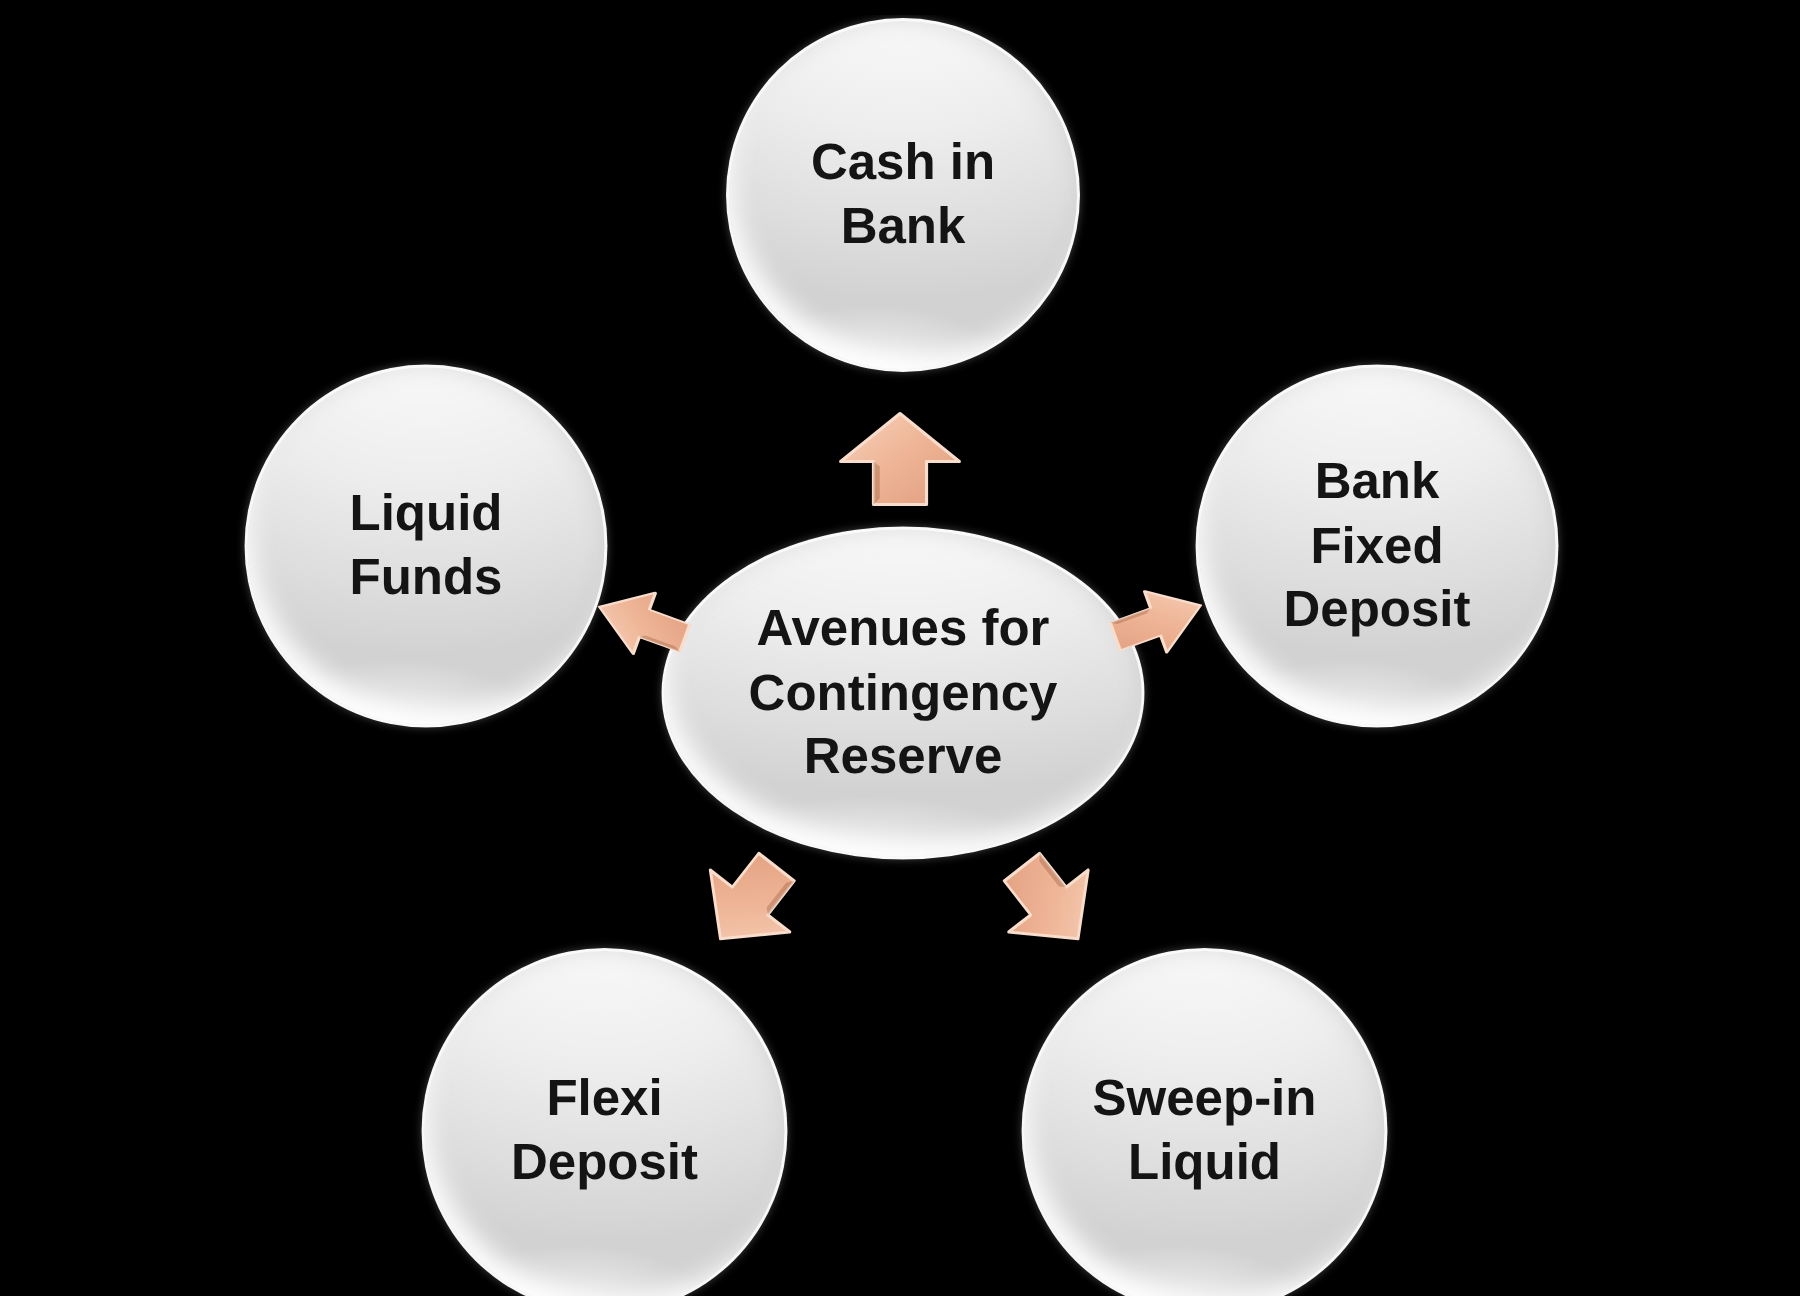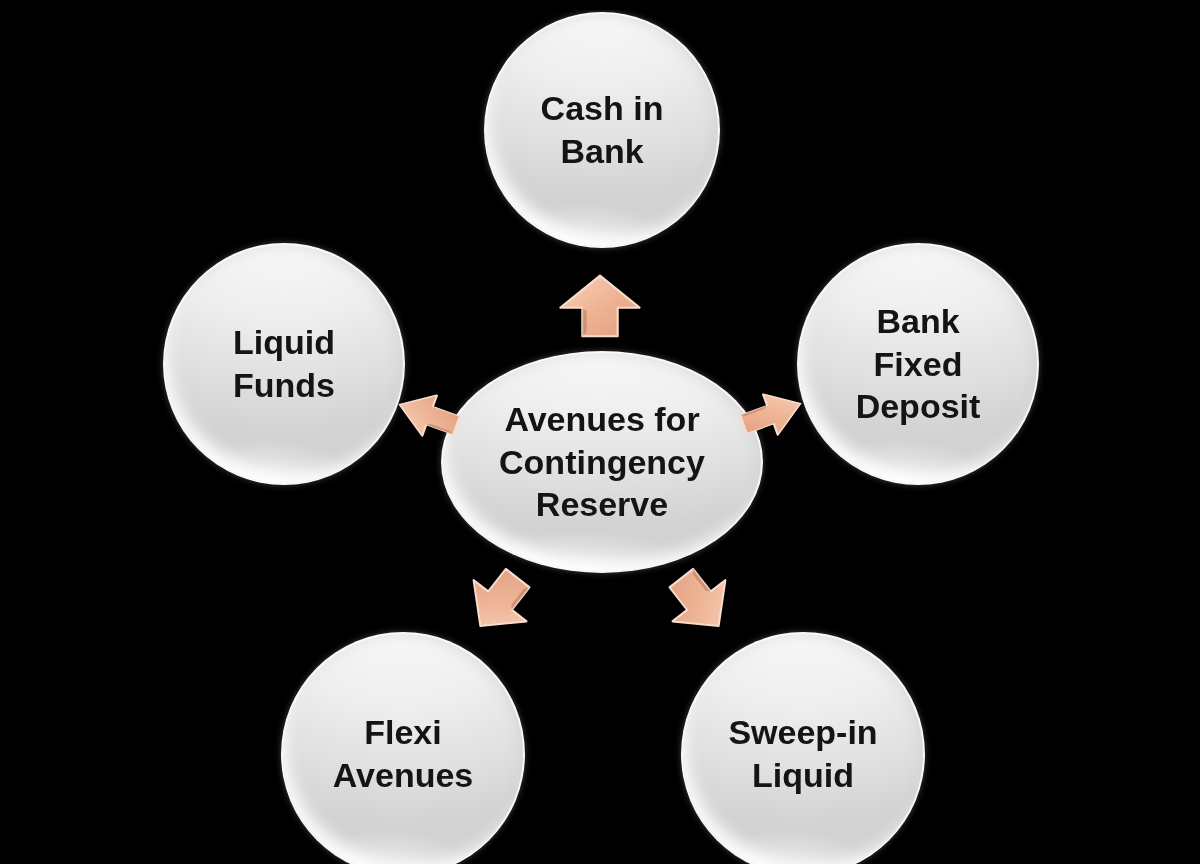--- a/index.html
+++ b/index.html
@@ -85,21 +85,21 @@
 Deposit</span>
   </div>
 
   <div class="node" id="node-bottom-right">
     <span class="node-label">Sweep-in
 Liquid</span>
   </div>
 
   <div class="node" id="node-bottom-left">
     <span class="node-label">Flexi
-Avenues</span>
+Deposit</span>
   </div>
 
   <div class="node" id="node-left">
     <span class="node-label">Liquid
 Funds</span>
   </div>
 
   <div class="node" id="node-center">
     <span class="node-label">Avenues for
 Contingency

